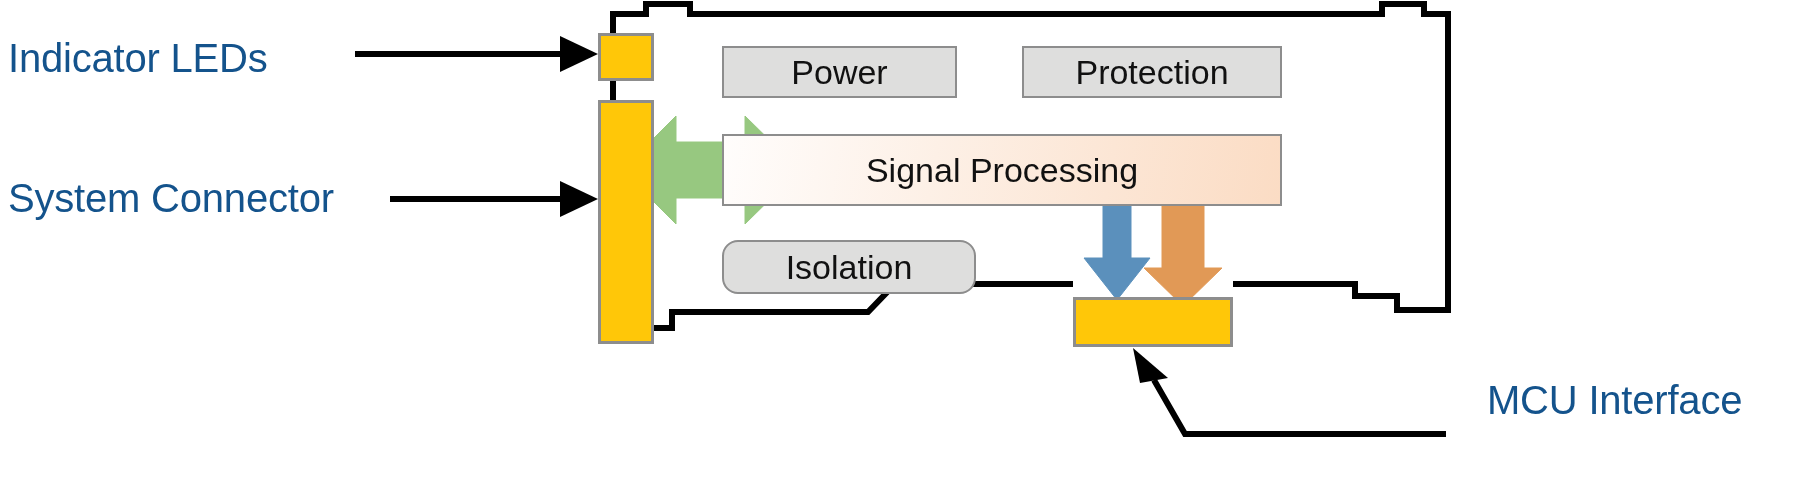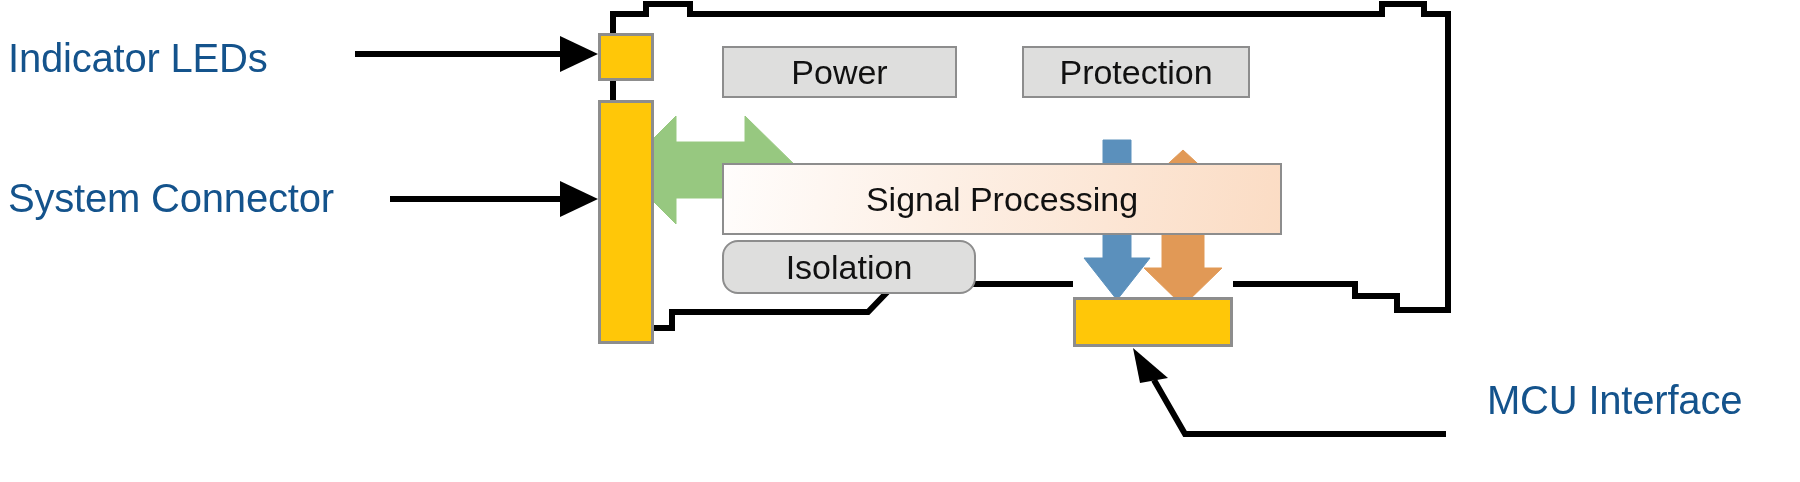--- a/index.html
+++ b/index.html
@@ -150,25 +150,25 @@
   <div class="connector" style="left:598px; top:33px; width:56px; height:48px;"></div>
 
   <div class="connector" style="left:598px; top:100px; width:56px; height:244px;"></div>
 
   <div class="connector" style="left:1073px; top:297px; width:160px; height:50px;"></div>
 
   <div class="block grey" style="left:722px; top:46px; width:235px; height:52px;">
     <span>Power</span>
   </div>
 
-  <div class="block grey" style="left:1022px; top:46px; width:228px; height:52px;">
+  <div class="block grey" style="left:1022px; top:46px; width:260px; height:52px;">
     <span>Protection</span>
   </div>
 
-  <div class="block signal" style="left:722px; top:134px; width:560px; height:72px;margin-top:29px;">
+  <div class="block signal" style="left:722px; top:134px; width:560px; height:72px;">
     <span>Signal Processing</span>
   </div>
 
   <div class="block grey" style="left:722px; top:240px; width:254px; height:54px;border-radius:16px;">
     <span>Isolation</span>
   </div>
 
   <div class="callout-label" style="left:8px; top:38px;">Indicator LEDs</div>
 
   <div class="callout-label" style="left:8px; top:178px;">System Connector</div>

